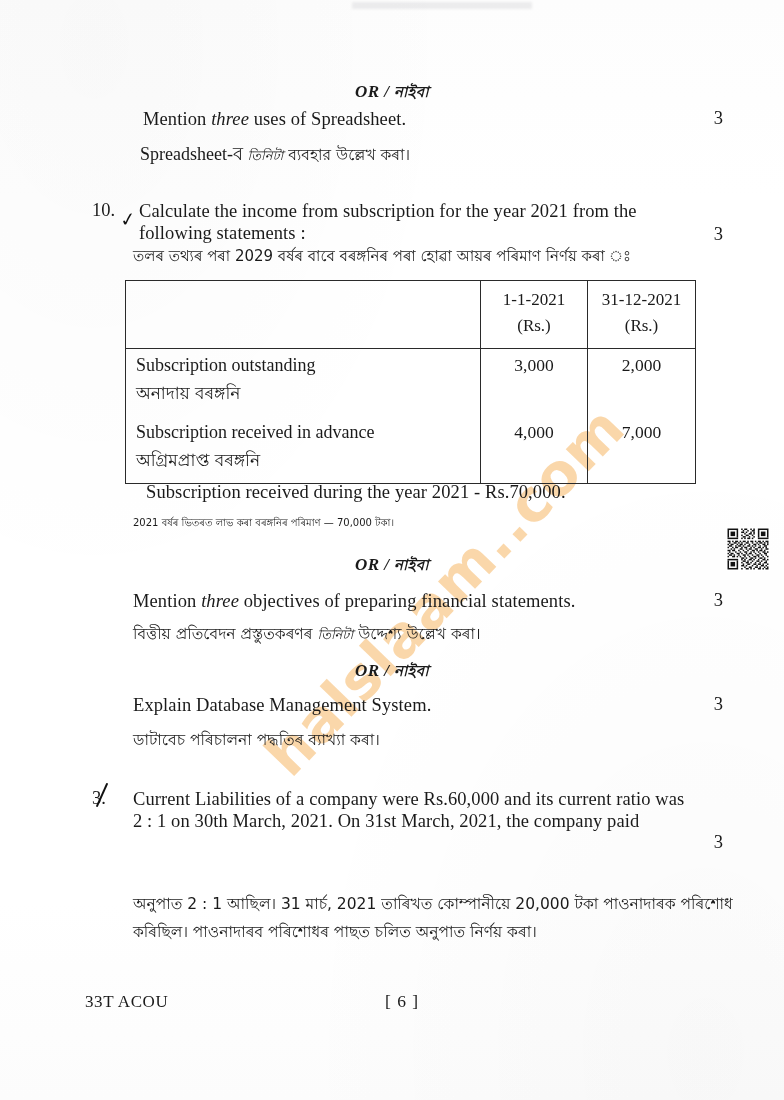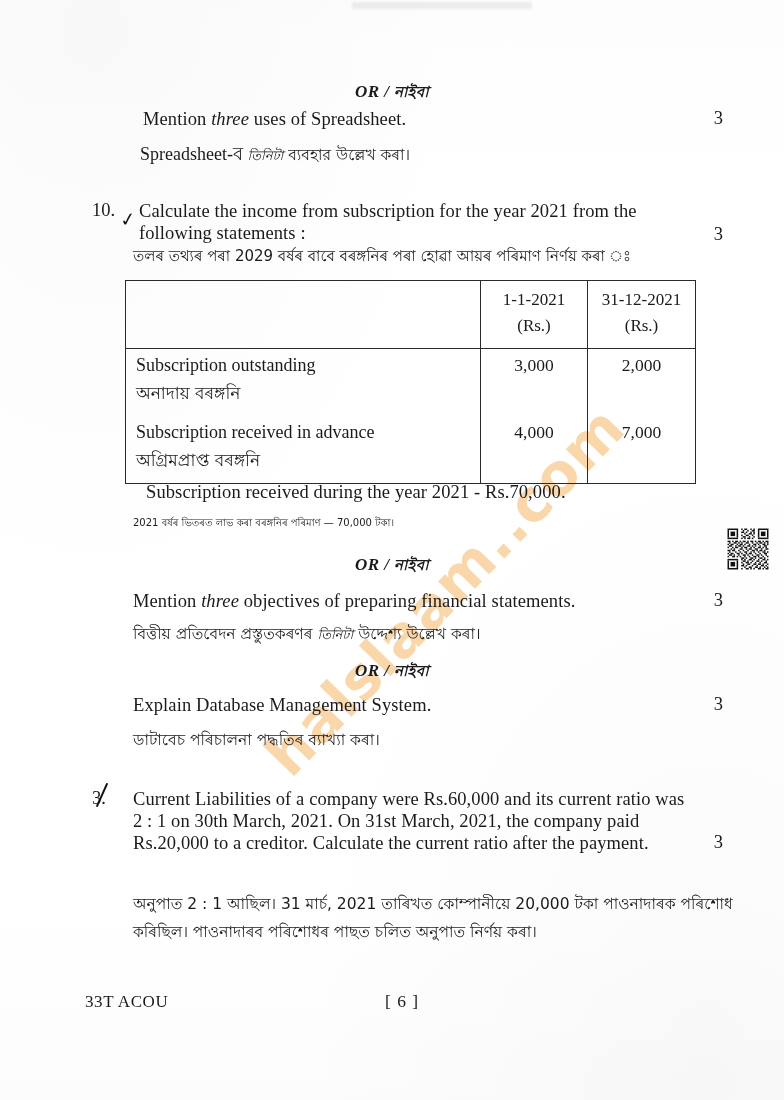--- a/index.html
+++ b/index.html
@@ -267,21 +267,20 @@
 
   <div class="en-line" style="left:133px; top:694px;">Explain Database Management System.</div>
   <div class="marks" style="left:703px; top:694px;">3</div>
   <div class="bn-line" style="left:133px; top:730px;">ডাটাবেচ পৰিচালনা পদ্ধতিৰ ব্যাখ্যা কৰা।</div>
 
   <div class="qnum" style="left:92px; top:788px;">3.</div>
   <div class="hand-slash" style="left:101px; top:782px;"></div>
 
   <div class="en-line" style="left:133px; top:788px; width:572px; text-align:justify;">Current Liabilities of a company were Rs.60,000 and its current ratio was</div>
   <div class="en-line" style="left:133px; top:810px; width:572px; text-align:justify;">2 : 1 on 30th March, 2021. On 31st March, 2021, the company paid</div>
-  <div class="en-line" style="left:133px; top:832px;">Rs.20,000 to a creditor. Calculate the current ratio after the payment.</div>
   <div class="marks" style="left:703px; top:832px;">3</div>
 
   <div class="bn-line" style="left:133px; top:894px;">অনুপাত 2 : 1 আছিল। 31 মাৰ্চ, 2021 তাৰিখত কোম্পানীয়ে 20,000 টকা পাওনাদাৰক পৰিশোধ</div>
   <div class="bn-line" style="left:133px; top:922px;">কৰিছিল। পাওনাদাৰব পৰিশোধৰ পাছত চলিত অনুপাত নিৰ্ণয় কৰা।</div>
 
   <svg class="qr" style="left:726px; top:527px;" width="44" height="44" viewBox="0 0 29 29">
     <rect width="29" height="29" fill="#ffffff"></rect>
     <g fill="#111111">
       <rect x="1" y="1" width="7" height="1"></rect>
         <rect x="1" y="2" width="1" height="5"></rect>

